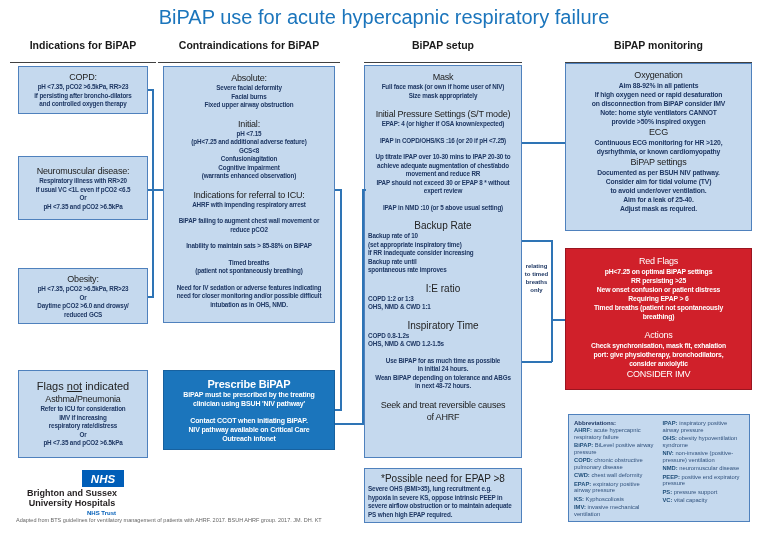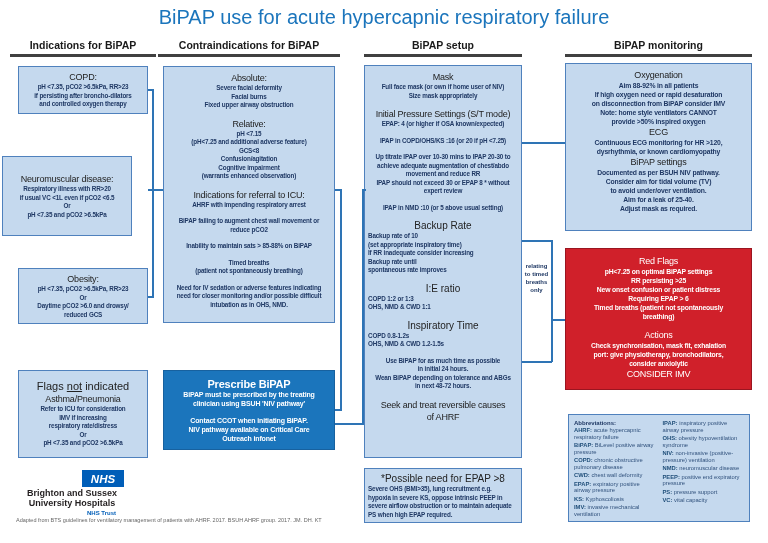--- a/index.html
+++ b/index.html
@@ -3,21 +3,21 @@
 <meta charset="utf-8">
 <style>
   html,body{margin:0;padding:0;background:#fff;}
   body{width:768px;height:543px;position:relative;overflow:hidden;
        font-family:"Liberation Sans",sans-serif;}
   .page{position:absolute;inset:0;background:#ffffff;}
   .title{position:absolute;top:6px;left:0;width:768px;text-align:center;
          font-size:20px;font-weight:normal;color:#1b75bc;}
   .col-header{position:absolute;top:39px;height:13px;text-align:center;
          font-size:10.5px;font-weight:bold;color:#1a1a1a;
-         border-bottom:3px solid #404040;padding-bottom:2px;box-sizing:content-box;}
+         border-bottom:1px solid #404040;padding-bottom:10px;box-sizing:content-box;}
   .box{position:absolute;background:#c5d9ee;border:1.5px solid #4f81bd;
        box-sizing:border-box;padding:4px 3px;}
   .flexc{display:flex;flex-direction:column;justify-content:center;}
   .dark{background:#1b75bc;border-color:#17619f;}
   .red{background:#d0202a;border-color:#9a1520;}
   .dark .bt,.dark .bl,.dark .btl,.dark .bll{color:#fff;}
   .red .bt,.red .bl{color:#fff;}
   .bt{font-size:9px;line-height:12px;text-align:center;color:#222;letter-spacing:-0.2px;}
   .btBig{font-size:11px;line-height:13px;text-align:center;color:#222;}
   .btl{font-size:10px;line-height:12px;text-align:center;color:#222;}
@@ -63,21 +63,21 @@
   <div class="col-header" style="left:565px;width:187px">BiPAP monitoring</div>
 
   <div class="box flexc" style="left:18px;top:66px;width:130px;height:48px">
     <div>
         <div class="bt">COPD:</div>
         <div class="bl">pH &lt;7.35, pCO2 &gt;6.5kPa, RR&gt;23</div>
         <div class="bl">if persisting after broncho-dilators</div>
         <div class="bl">and controlled oxygen therapy</div>
       </div>
   </div>
-  <div class="box flexc" style="left:2px;top:156px;width:130px;height:80px">
+  <div class="box flexc" style="left:18px;top:156px;width:130px;height:64px">
     <div>
         <div class="bt">Neuromuscular disease:</div>
         <div class="bl">Respiratory illness with RR&gt;20</div>
         <div class="bl">if usual VC &lt;1L even if pCO2 &lt;6.5</div>
         <div class="bl">Or</div>
         <div class="bl">pH &lt;7.35 and pCO2 &gt;6.5kPa</div>
       </div>
   </div>
   <div class="box flexc" style="left:18px;top:268px;width:130px;height:56px">
     <div>
@@ -100,21 +100,21 @@
       </div>
   </div>
 
   <div class="box" style="left:163px;top:66px;width:172px;height:257px;padding-top:5px">
     <div>
         <div class="bt">Absolute:</div>
         <div class="bl">Severe facial deformity</div>
         <div class="bl">Facial burns</div>
         <div class="bl">Fixed upper airway obstruction</div>
         <div class="bgap"></div>
-        <div class="bt">Relative:</div>
+        <div class="bt">Initial:</div>
         <div class="bl">pH &lt;7.15</div>
         <div class="bl">(pH&lt;7.25 and additional adverse feature)</div>
         <div class="bl">GCS&lt;8</div>
         <div class="bl">Confusion/agitation</div>
         <div class="bl">Cognitive impairment</div>
         <div class="bl">(warrants enhanced observation)</div>
         <div class="bgap"></div>
         <div class="bt">Indications for referral to ICU:</div>
         <div class="bl">AHRF with impending respiratory arrest</div>
         <div class="bgap"></div>

